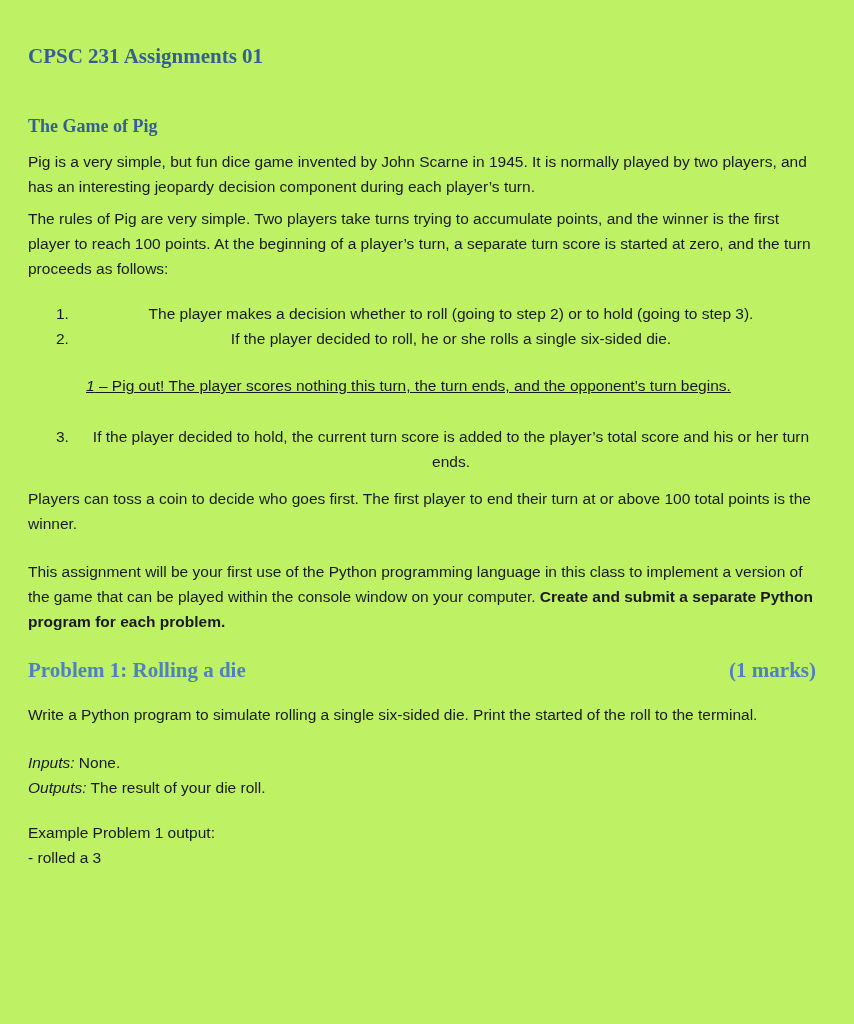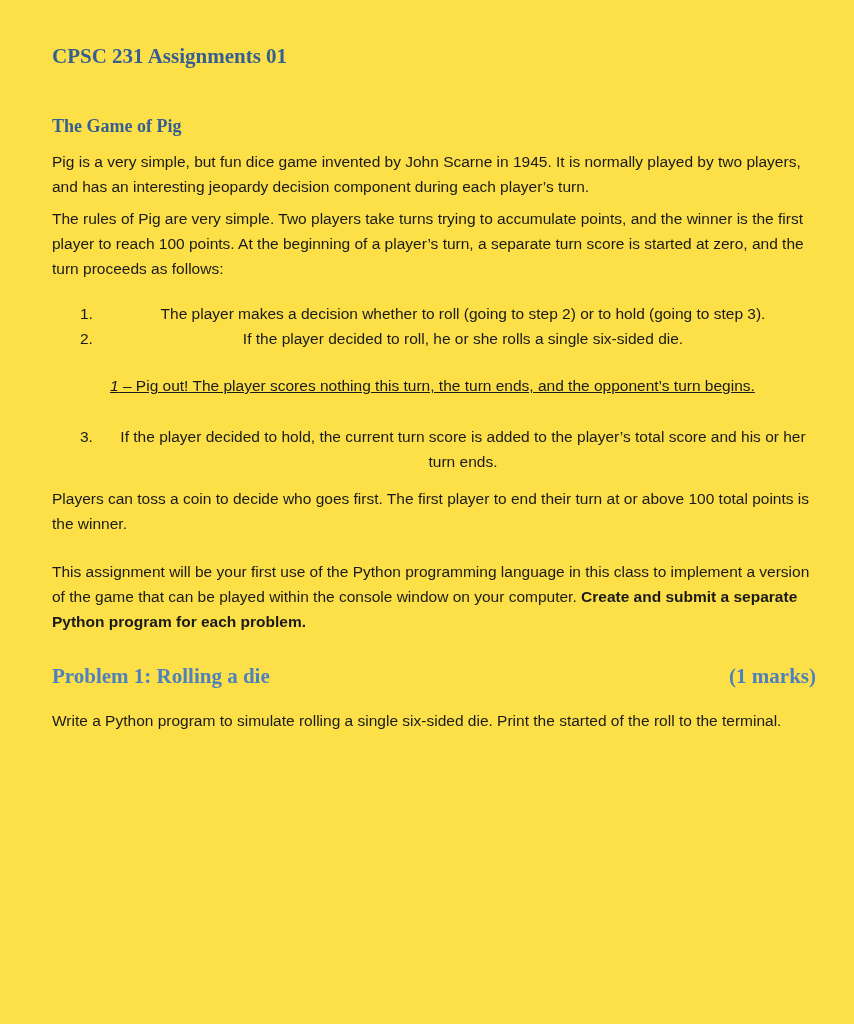--- a/index.html
+++ b/index.html
@@ -1,21 +1,21 @@
 <!DOCTYPE html>
 <html><head>
 <meta charset="utf-8">
 <style>
   html, body { margin: 0; padding: 0; background: #ffffff; }
   .page {
     width: 854px;
     height: 1024px;
     box-sizing: border-box;
-    padding: 42px 38px 0 52px;
-    background: #fde047;
+    padding: 42px 38px 0 28px;
+    background: #bef264;
     font-family: "Liberation Sans", sans-serif;
     font-size: 15.5px;
     line-height: 25px;
     color: #1a1a1a;
     overflow: hidden;
   }
   .doc-header {
     display: flex;
     justify-content: space-between;
     align-items: baseline;
@@ -39,21 +39,21 @@
     font-weight: bold;
     font-size: 18px;
     line-height: 28px;
     color: #365f91;
     margin: 42px 0 0 0;
   }
   .problem-heading-row {
     display: flex;
     justify-content: space-between;
     align-items: center;
-    margin-top: 28px;
+    margin-top: 22px;
   }
   .problem-heading, .problem-marks {
     font-family: "Liberation Serif", serif;
     font-weight: bold;
     font-size: 21px;
     line-height: 28px;
     color: #4f81bd;
   }
   p { margin: 0; }
   .intro-para   { margin-top: 9px; }
@@ -114,15 +114,23 @@
 
   <p class="assignment-para"><span>This assignment will be your first use of the Python programming language in this class to implement a version of the game that can be played within the console window on your computer. </span><span class="b">Create and submit a separate Python program for each problem.</span></p>
 
   <div class="problem-heading-row">
     <span class="problem-heading">Problem 1: Rolling a die</span>
     <span class="problem-marks">(1 marks)</span>
   </div>
 
   <p class="task-para">Write a Python program to simulate rolling a single six-sided die. Print the started of the roll to the terminal.</p>
 
+  <div class="io-block">
+    <p><span class="i">Inputs:</span><span> None.</span></p>
+    <p><span class="i">Outputs:</span><span> The result of your die roll.</span></p>
+  </div>
 
+  <div class="example-block">
+    <p>Example Problem 1 output:</p>
+    <p>- rolled a 3</p>
+  </div>
 
 </div>
 
 </body></html>

